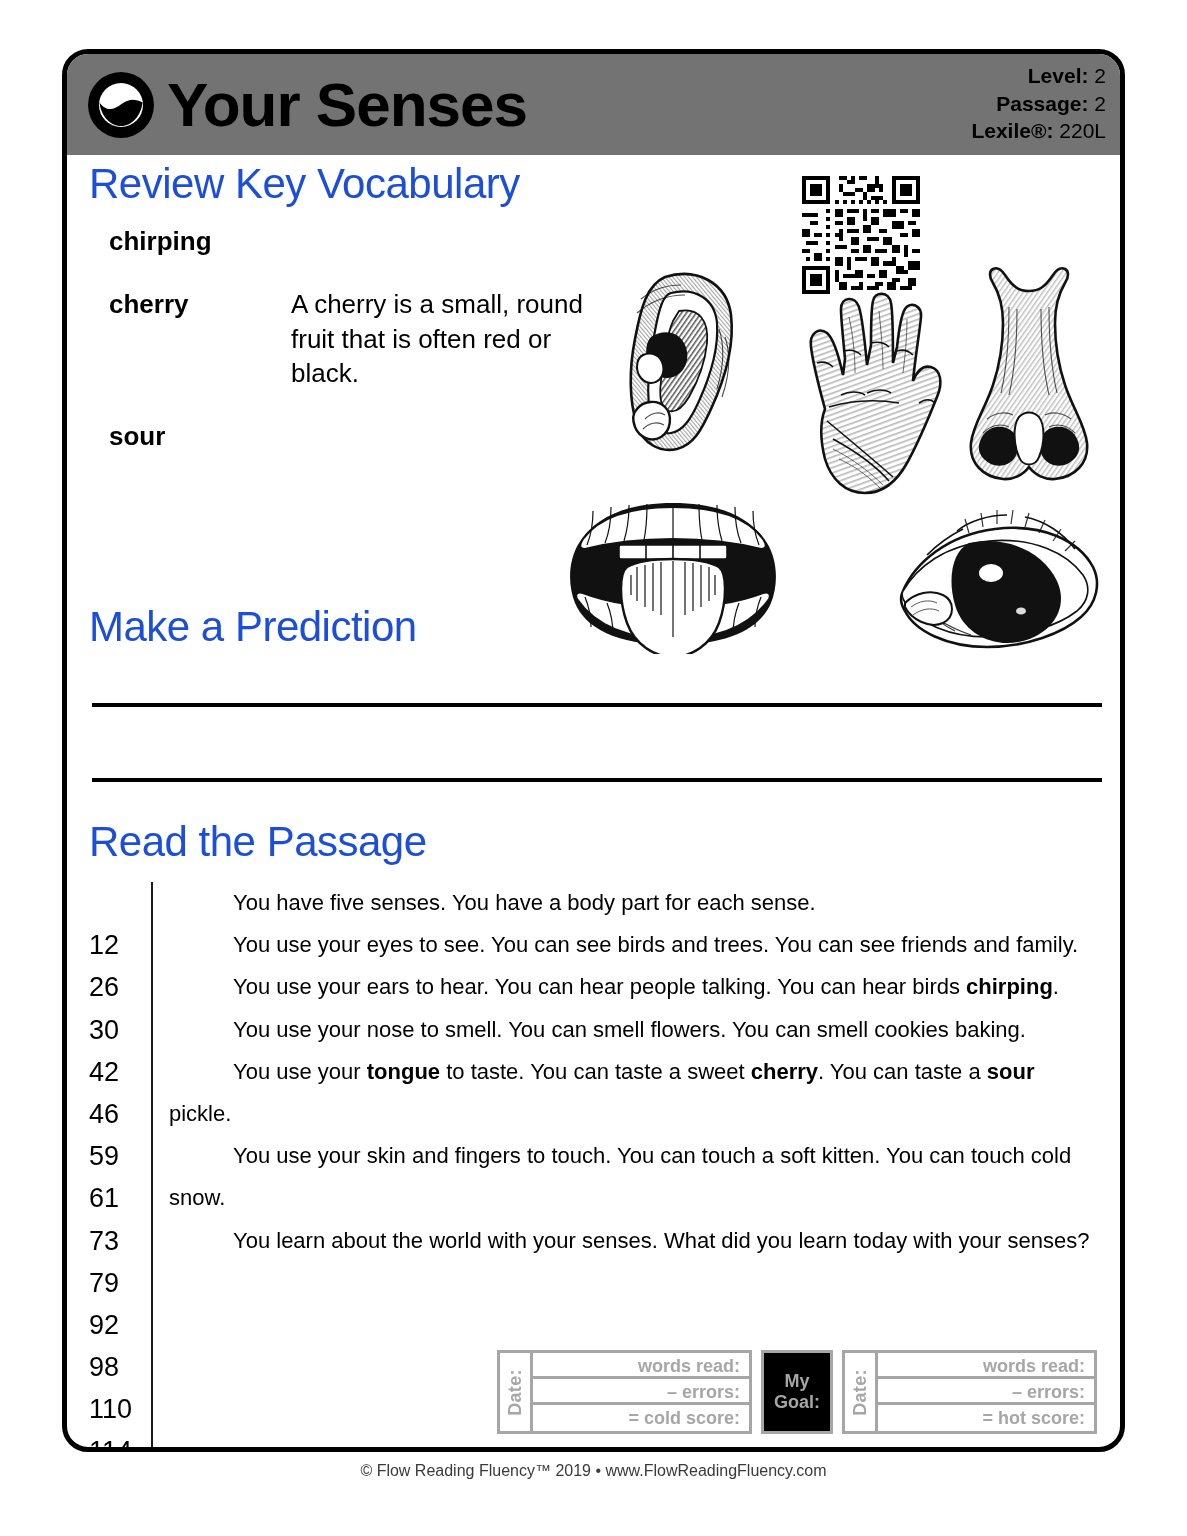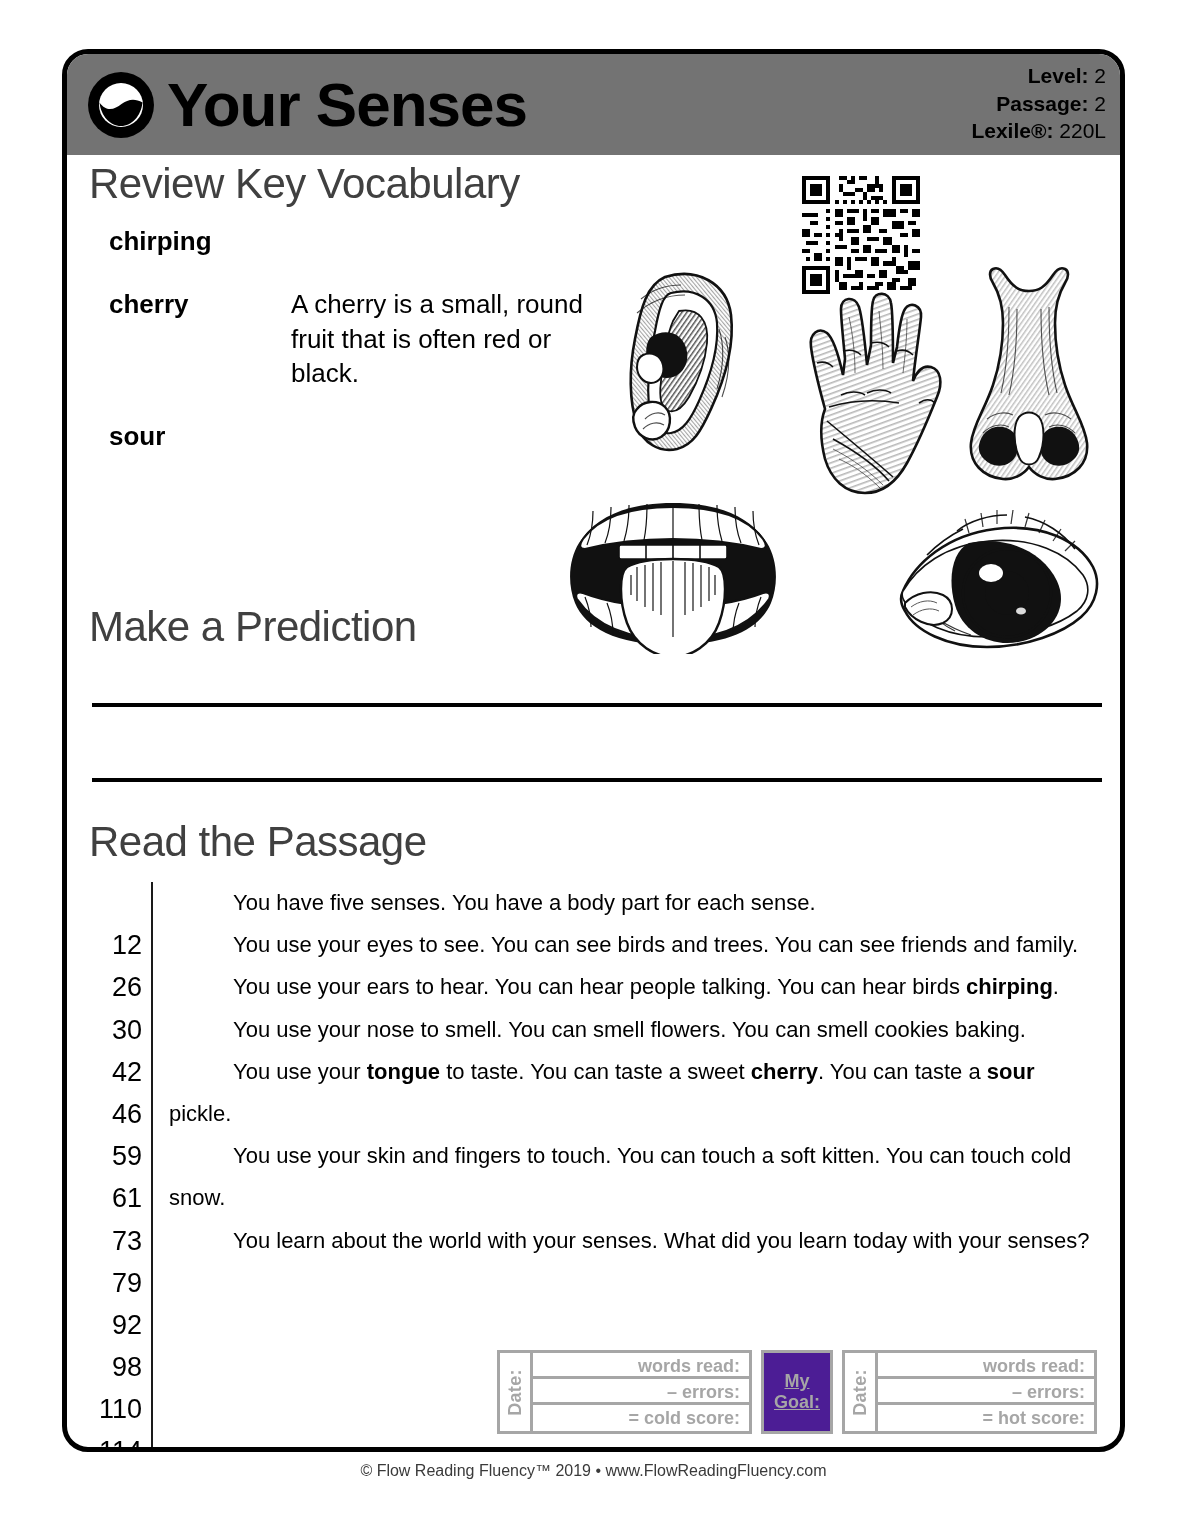--- a/index.html
+++ b/index.html
@@ -72,21 +72,21 @@
     white-space: nowrap;
   }
   .header-meta .lbl { font-weight: bold; }
 
   
   .section-heading {
     font-size: 42px;
     font-weight: normal;
     letter-spacing: -0.5px;
     line-height: 1;
-    color: #404040;
+    color: #1d4ed8;
   }
 
   
   .vocab-heading {
     position: absolute;
     left: 22px;
     top: 109px;
   }
   .vocab-list {
     position: absolute;
@@ -160,21 +160,20 @@
     position: absolute;
     left: 22px;
     top: 828px;
     width: 1010px;
     display: flex;
     align-items: flex-start;
   }
   .line-numbers {
     flex: 0 0 auto;
     width: 62px;
-    text-align: right;
     font-size: 27px;
     line-height: 42.2px;
     padding-top: 42.2px; 
     padding-right: 9px;
     box-sizing: border-box;
   }
   .line-numbers div { height: 42.2px; }
   .divider-rule {
     flex: 0 0 auto;
     width: 2px;
@@ -246,22 +245,21 @@
     border: 3px solid #a6a6a6;
     width: 66px;
     display: flex;
     align-items: center;
     justify-content: center;
     text-align: center;
     font-size: 18px;
     font-weight: bold;
     color: #a6a6a6;
     line-height: 1.18;
-    background: #4c1d95;
-    text-decoration: underline;
+    background: #000000;
   }
 
   
   .footer {
     position: absolute;
     left: 0;
     top: 1462px;
     width: 1187px;
     text-align: center;
     font-size: 16px;

